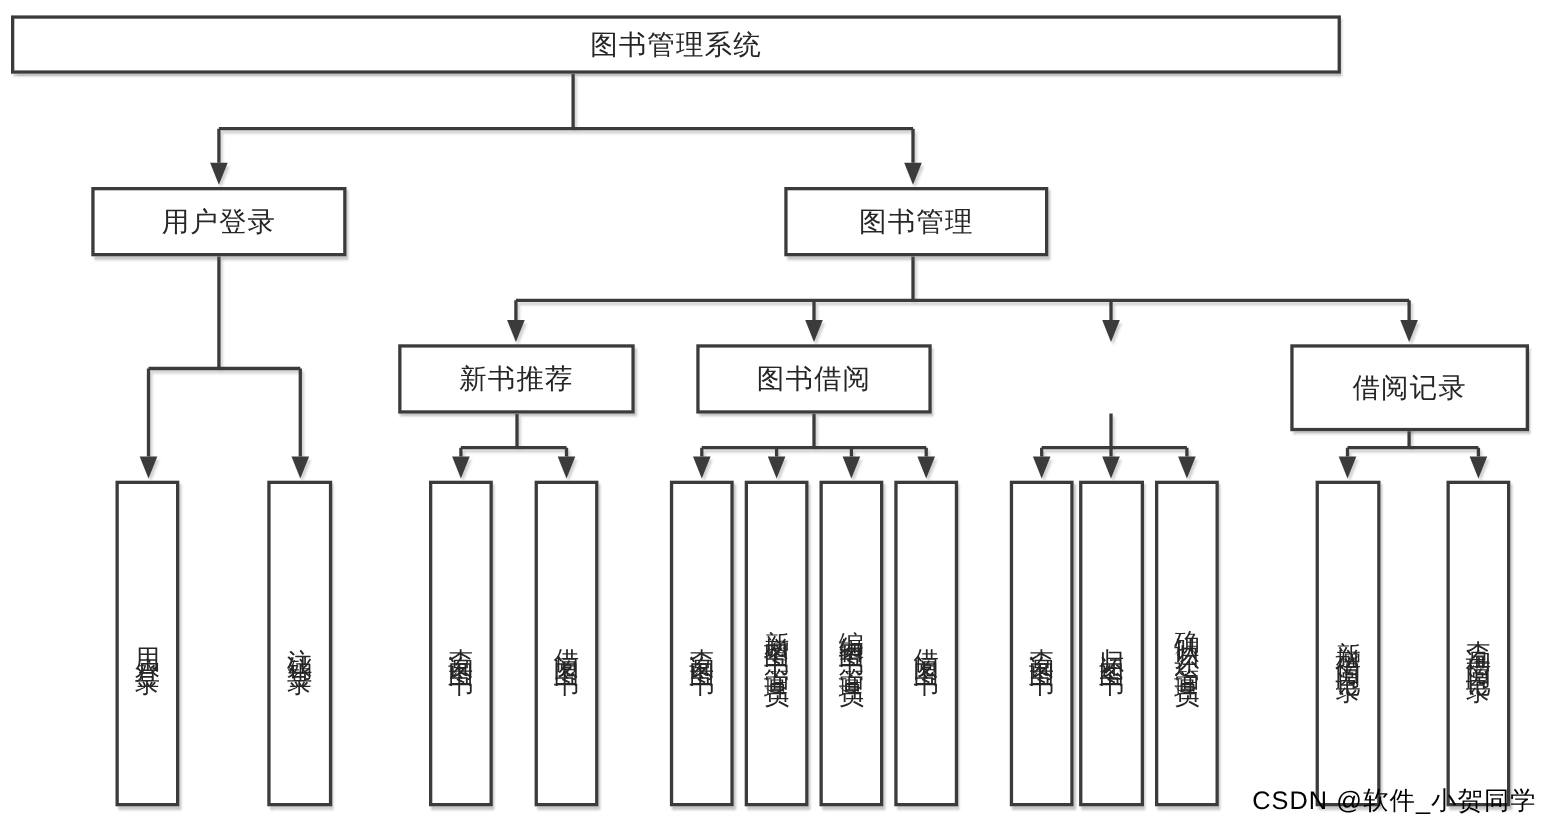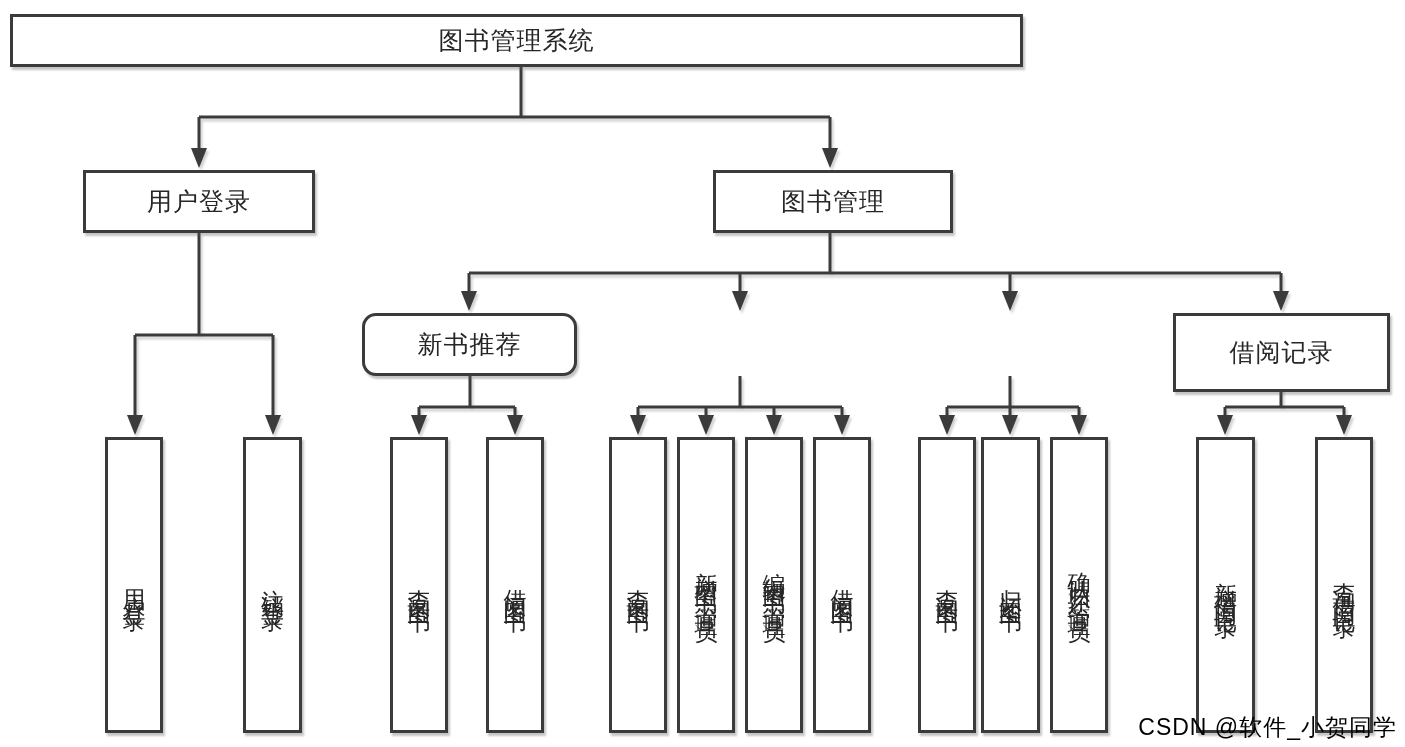--- a/index.html
+++ b/index.html
@@ -117,26 +117,27 @@
       <polygon points="1071,415 1087,415 1079,435"></polygon>
 
     <line x1="1281" y1="376" x2="1281" y2="407"></line>
     <line x1="1225" y1="407" x2="1344" y2="407"></line>
     <line x1="1225" y1="407" x2="1225" y2="415"></line>
       <polygon points="1217,415 1233,415 1225,435"></polygon>
     <line x1="1344" y1="407" x2="1344" y2="415"></line>
       <polygon points="1336,415 1352,415 1344,435"></polygon>
   </svg>
 
-  <div class="node hnode" style="left:10px; top:14px; width:1013px; height:53px;">图书管理系统</div>
+  <div class="node hnode" style="left:10px; top:14px; width:1209px; height:53px;">图书管理系统</div>
 
   <div class="node hnode" style="left:83px; top:170px; width:232px; height:63px;">用户登录</div>
   <div class="node hnode" style="left:713px; top:170px; width:240px; height:63px;">图书管理</div>
 
-  <div class="node hnode" style="left:362px; top:313px; width:215px; height:63px;border-radius:14px;">新书推荐</div>
+  <div class="node hnode" style="left:362px; top:313px; width:215px; height:63px;">新书推荐</div>
+  <div class="node hnode" style="left:633px; top:313px; width:214px; height:63px;">图书借阅</div>
   <div class="node hnode" style="left:1173px; top:313px; width:217px; height:79px;text-align:right;">借阅记录</div>
 
   <div class="node leaf" style="left:105px; top:437px; width:58px; height:296px;">用户登录</div>
   <div class="node leaf" style="left:243px; top:437px; width:59px; height:296px;">注销登录</div>
 
   <div class="node leaf" style="left:390px; top:437px; width:58px; height:296px;">查询图书</div>
   <div class="node leaf" style="left:486px; top:437px; width:58px; height:296px;">借阅图书</div>
 
   <div class="node leaf" style="left:609px; top:437px; width:58px; height:296px;">查询图书</div>
   <div class="node leaf" style="left:677px; top:437px; width:58px; height:296px;">新增图书（管理员）</div>

